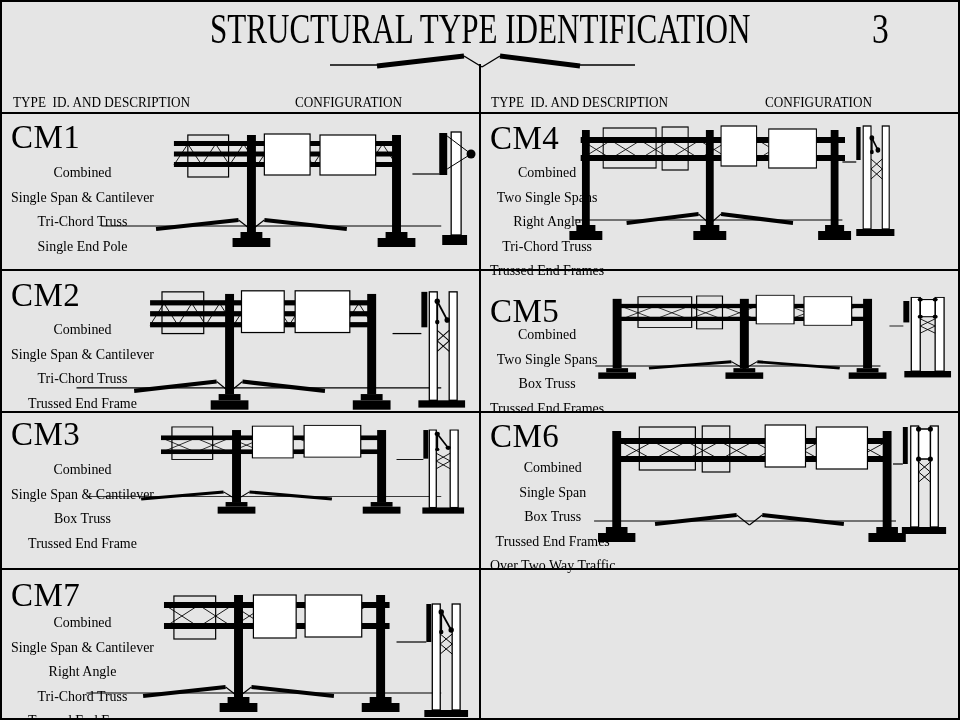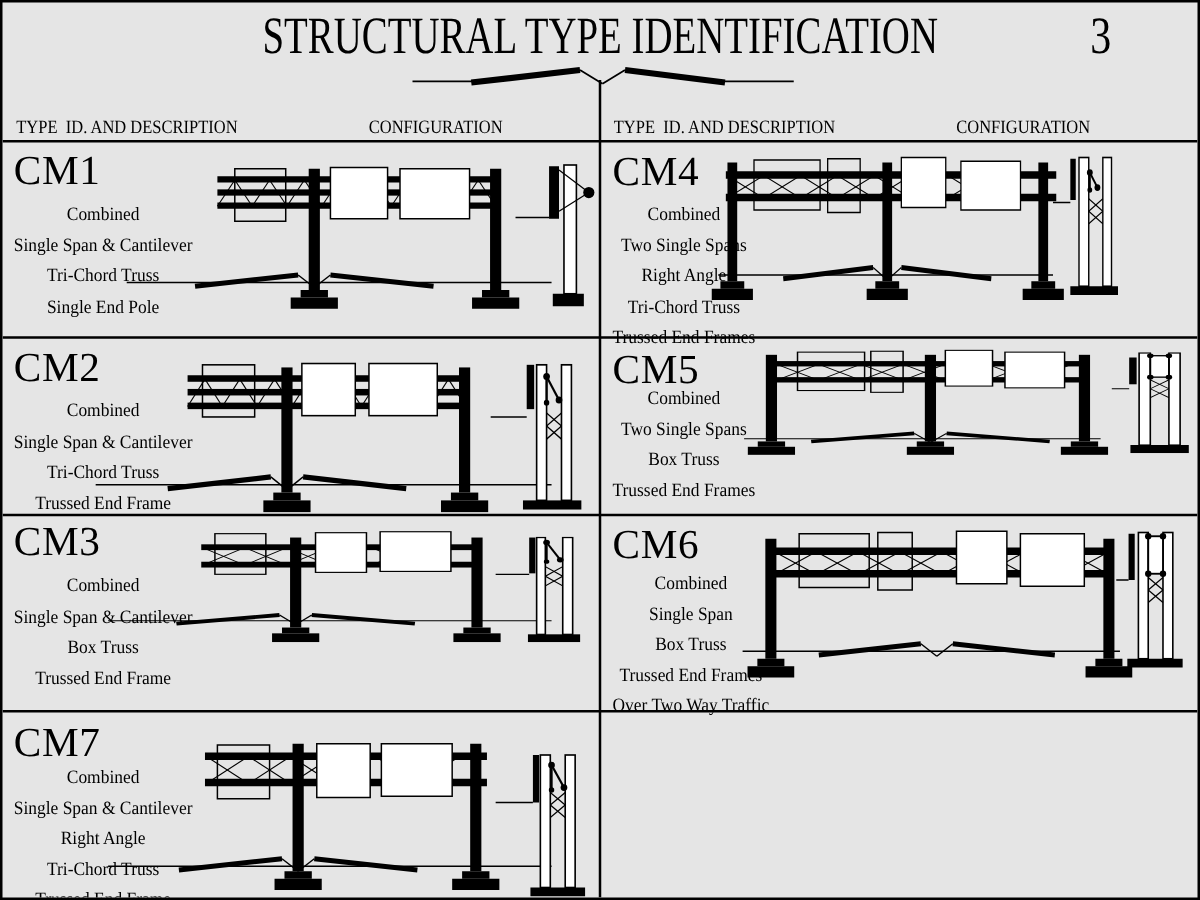--- a/index.html
+++ b/index.html
@@ -216,21 +216,21 @@
       </svg>
     <h2 class="tid" style="top:7px">CM2</h2>
     <div class="tdesc" style="top:46px">
         <div class="desc-line">Combined</div>
         <div class="desc-line">Single Span &amp; Cantilever</div>
         <div class="desc-line">Tri-Chord Truss</div>
         <div class="desc-line">Trussed End Frame</div>
       </div>
   </section>
 
-  <section class="cell" style="left:479px;top:269px;width:477px;height:100px">
+  <section class="cell" style="left:479px;top:284px;width:477px;height:100px">
     <svg class="dia" width="100%" height="100%" viewBox="0 0 480 140" preserveAspectRatio="none">
         <line x1="115" y1="112" x2="402" y2="112" stroke="#000" stroke-width="1.2"></line>
         <line x1="169" y1="115" x2="252" y2="106" stroke="#000" stroke-width="4"></line>
         <line x1="252" y1="106" x2="265" y2="116" stroke="#000" stroke-width="1.2"></line>
         <line x1="265" y1="116" x2="278" y2="106" stroke="#000" stroke-width="1.2"></line>
         <line x1="278" y1="106" x2="361" y2="115" stroke="#000" stroke-width="4"></line>
         <line x1="144" y1="30" x2="172" y2="45" stroke="#000" stroke-width="0.9"></line>
         <line x1="172" y1="30" x2="144" y2="45" stroke="#000" stroke-width="0.9"></line>
         <line x1="178" y1="30" x2="206" y2="45" stroke="#000" stroke-width="0.9"></line>
         <line x1="206" y1="30" x2="178" y2="45" stroke="#000" stroke-width="0.9"></line>

